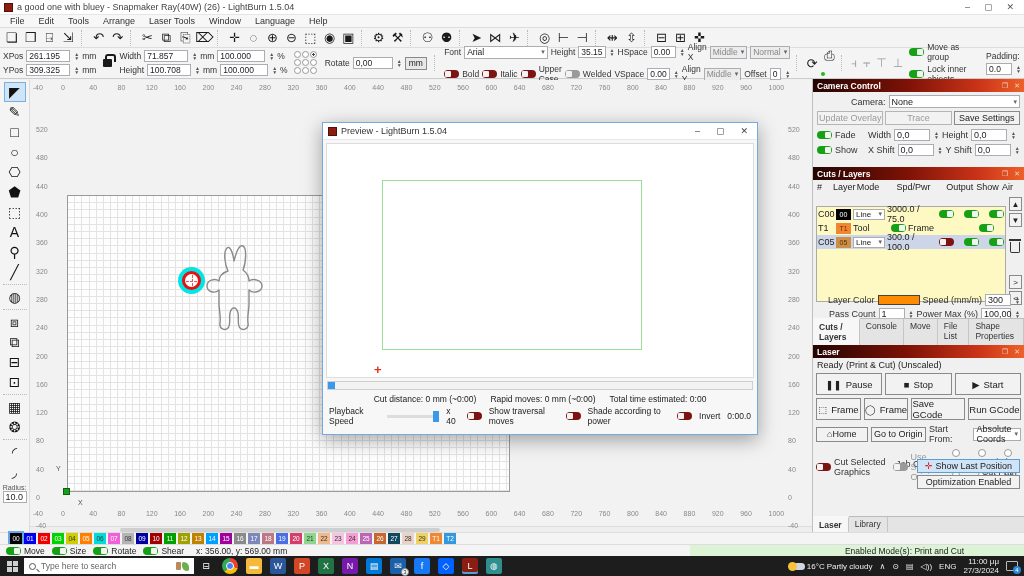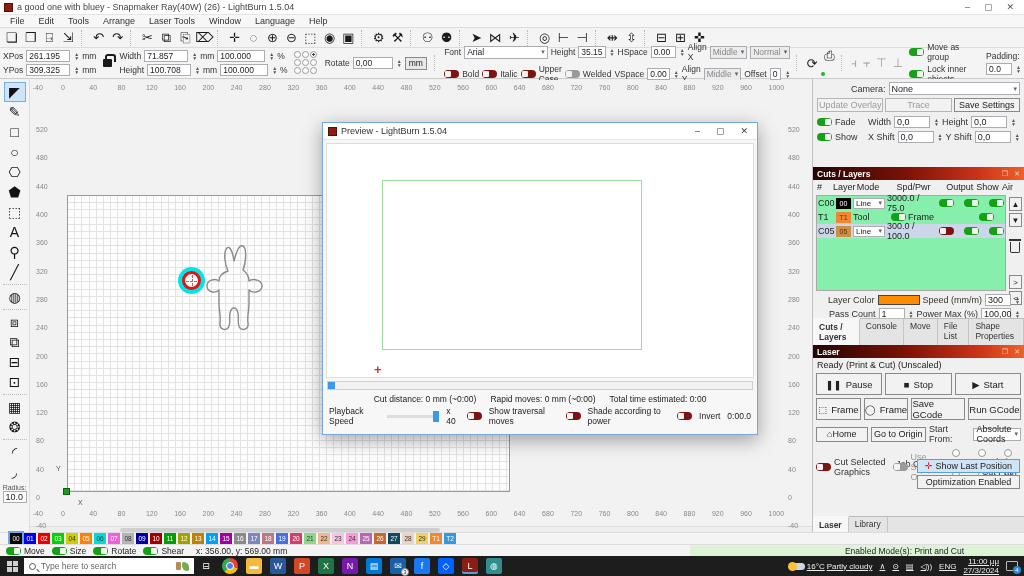--- a/index.html
+++ b/index.html
@@ -63,21 +63,21 @@
   
   #rightcol { position:absolute; right:0; top:79px; width:212px; bottom:43px; background:#f0f0f0; border-left:1px solid #c0c0c0;}
   .panel { position:absolute; left:0; right:0; background:#f0f0f0;}
   .ptitle { height:13px; background:linear-gradient(90deg,#230402,#7e1206 45%,#c93318 78%,#ee6128); color:#fff; font-size:8.5px; font-weight:bold; display:flex; align-items:center; padding:0 4px;}
   .ptitle .pbtns { margin-left:auto; display:flex; gap:6px; font-size:7px; color:#f3cfc2;}
   .btn { border:1px solid #8a8a8a; background:#f2f2f2; display:inline-flex; align-items:center; justify-content:center; color:#222;}
   .btn.dis { color:#9a9a9a; border-color:#b5b5b5;}
   .btn.blue { background:#cfe4f7; border:1px solid #5a9fd4;}
   .btn.def { border:1.5px solid #4a86c8;}
   
-  #layerlist { position:absolute; left:3px; top:28px; width:190px; height:96px; background:#86efac; border:1px solid #aaa;}
+  #layerlist { position:absolute; left:3px; top:39px; width:190px; height:96px; background:#fef9c3; border:1px solid #aaa;}
   .lrow { display:flex; align-items:center; height:14px; padding:0 1px; gap:2px;}
   .lrow.sel { background:#ccd6e8;}
   .chip { width:15px; height:11px; display:flex; align-items:center; justify-content:center; font-size:7px; color:#fff; flex:none;}
   .mini-combo { width:34px; height:11px; font-size:8px;}
   .trash { width:10px; height:11px; border:1px solid #333; border-top:none; border-radius:0 0 2px 2px; position:relative; margin-top:3px;}
   .trash::before { content:""; position:absolute; top:-3px; left:-2px; right:-2px; border-top:2px solid #333;}
   .sidebtn { position:absolute; right:2px; width:13px; height:14px; font-size:8px;}
   
   .tabs { position:absolute; left:0; right:0; bottom:0; display:flex; font-size:8.5px; border-top:1px solid #bbb; background:#e4e4e4;}
   .tab { padding:2px 6px 3px; border-right:1px solid #c5c5c5; color:#333;}
@@ -114,21 +114,21 @@
   .winlogo { display:grid; grid-template-columns:5px 5px; gap:1px;}
   .winlogo i { width:5px; height:5px; background:#cfcfcf;}
   #tb-search { width:170px; height:16px; background:#fff; color:#666; display:flex; align-items:center; gap:5px; padding:0 5px; font-size:8.5px;}
   .mag { width:7px; height:7px; border:1px solid #555; border-radius:50%; position:relative;}
   .mag::after { content:""; position:absolute; left:6px; top:6px; width:4px; height:1px; background:#555; transform:rotate(45deg);}
   .tbicon { width:16px; height:16px; border-radius:2px; margin:0 4px; display:flex; align-items:center; justify-content:center; font-size:9px; color:#fff; position:relative;}
   .tbicon.active { background:#333; box-shadow:inset 0 -2px 0 #5a9fd4;}
   .tbicon .badge { position:absolute; right:-3px; bottom:-2px; background:#fff; color:#222; border-radius:50%; width:8px; height:8px; font-size:6px; display:flex; align-items:center; justify-content:center; border:1px solid #888;}
   .chrome { border-radius:50%; background:conic-gradient(#ea4335 0 30%,#fbbc05 0 62%,#34a853 0 100%); position:relative;}
   .chrome::after { content:""; position:absolute; inset:4px; background:#4285f4; border:1.5px solid #fff; border-radius:50%;}
-  #tray { margin-left:auto; display:flex; align-items:center; gap:7px; padding-right:6px; font-size:8px; color:#eee;text-decoration:underline;}
+  #tray { margin-left:auto; display:flex; align-items:center; gap:7px; padding-right:6px; font-size:8px; color:#eee;}
   .sun { width:9px; height:9px; background:#f8c23a; border-radius:50%; position:relative; margin-right:-6px;}
   .cloud { width:12px; height:7px; background:#cfd8e2; border-radius:4px;}
   .clock { text-align:right; line-height:9px; font-size:8px;}
   .notif { width:12px; height:10px; border:1px solid #bbb; border-radius:1px; position:relative;}
   .notif .badge2 { position:absolute; right:-4px; bottom:-4px; background:#2b88d8; color:#fff; font-size:6px; border-radius:50%; width:8px; height:8px; display:flex; align-items:center; justify-content:center;}
 </style>
 </head>
 <body>
 
 <div id="titlebar">
@@ -459,20 +459,27 @@
     <span class="ruler-lab" style="left: 758px; top: 385.7px;">40</span>
     <span class="ruler-lab" style="left: 6px; top: 414px;">0</span>
     <span class="ruler-lab" style="left: 758px; top: 414px;">0</span>
     <span class="ruler-lab" style="left: 6px; top: 442.3px;">-40</span>
     <span class="ruler-lab" style="left: 758px; top: 442.3px;">-40</span>
   </div>
 
 <div id="rightcol">
 
   <div class="panel" style="top:0; height:88px">
+    <div class="ptitle">
+        <span>Camera Control</span>
+      <span class="pbtns">
+          <span>❐</span>
+          <span>✕</span>
+        </span>
+      </div>
     <div class="row" style="padding:3px 4px 1px">
       <span class="lbl" style="margin-left:34px">Camera:</span>
       <span class="combo" style="flex:1">
           <span>None</span>
           <span class="car">▾</span>
         </span>
     </div>
     <div class="row" style="padding:2px 4px; gap:2px">
       <span class="btn dis" style="flex:1; height:14px">Update Overlay</span>
       <span class="btn dis" style="flex:1; height:14px">Trace</span>

